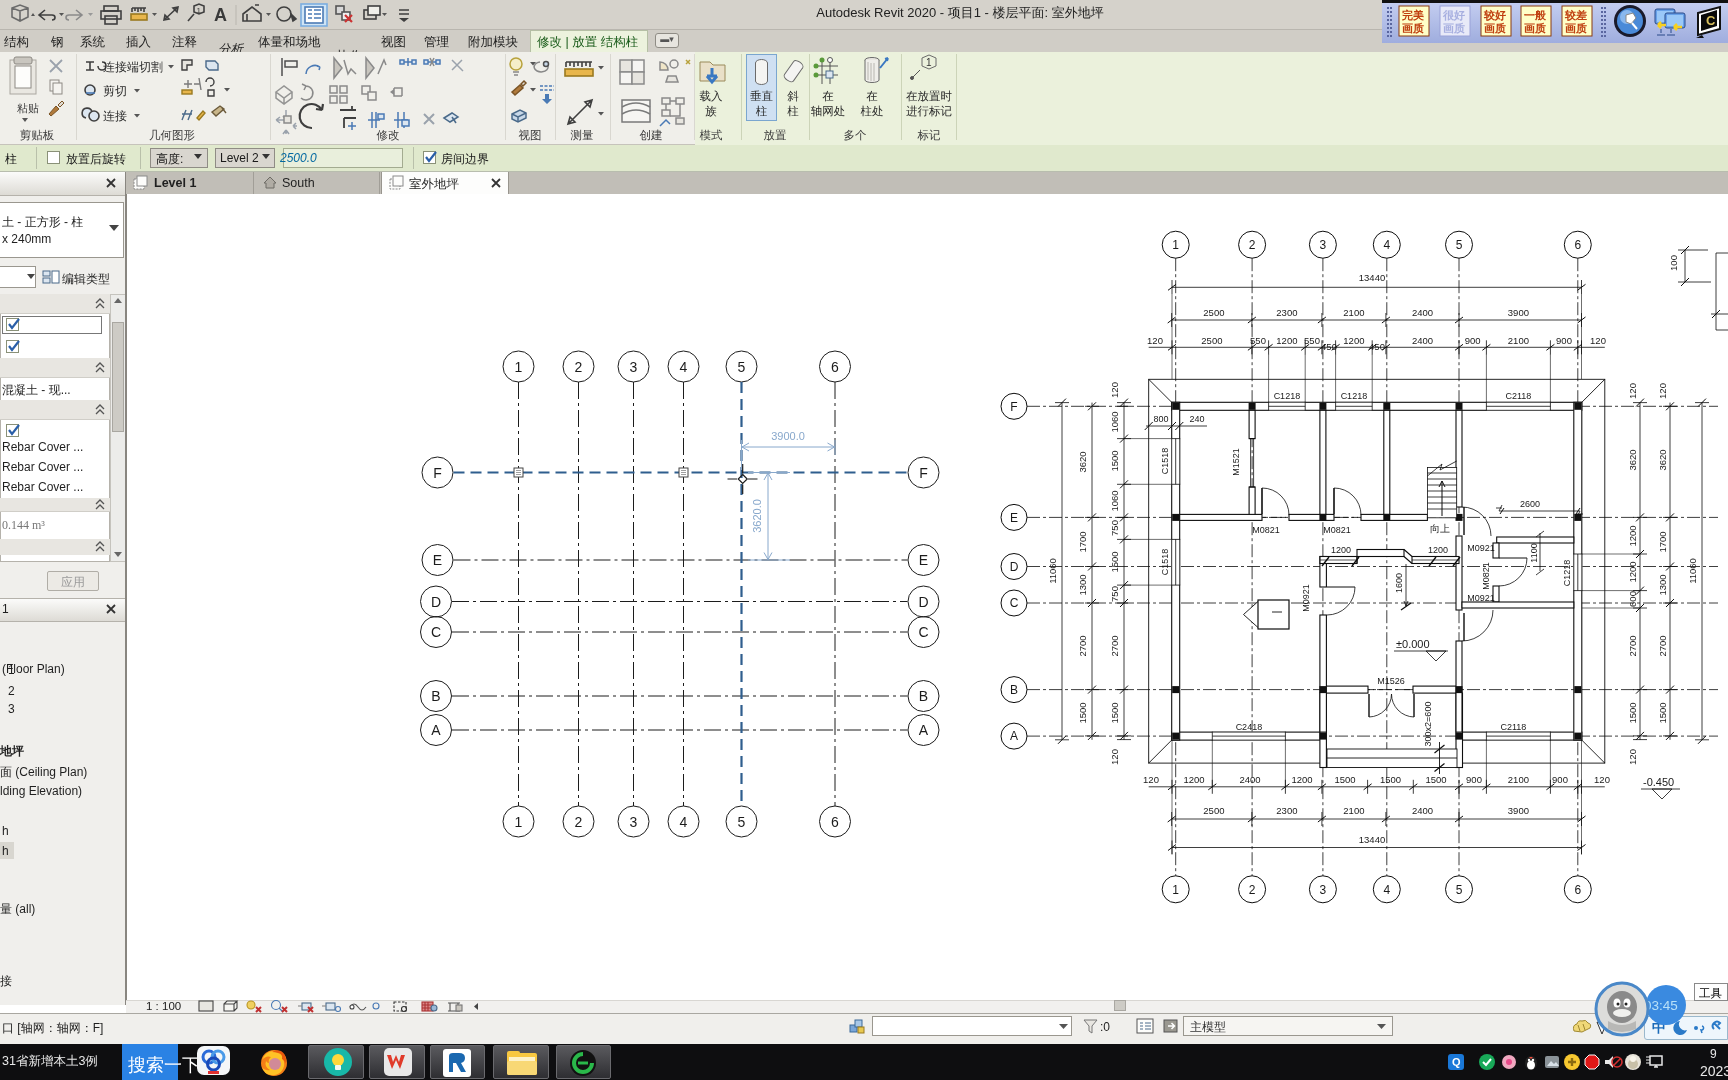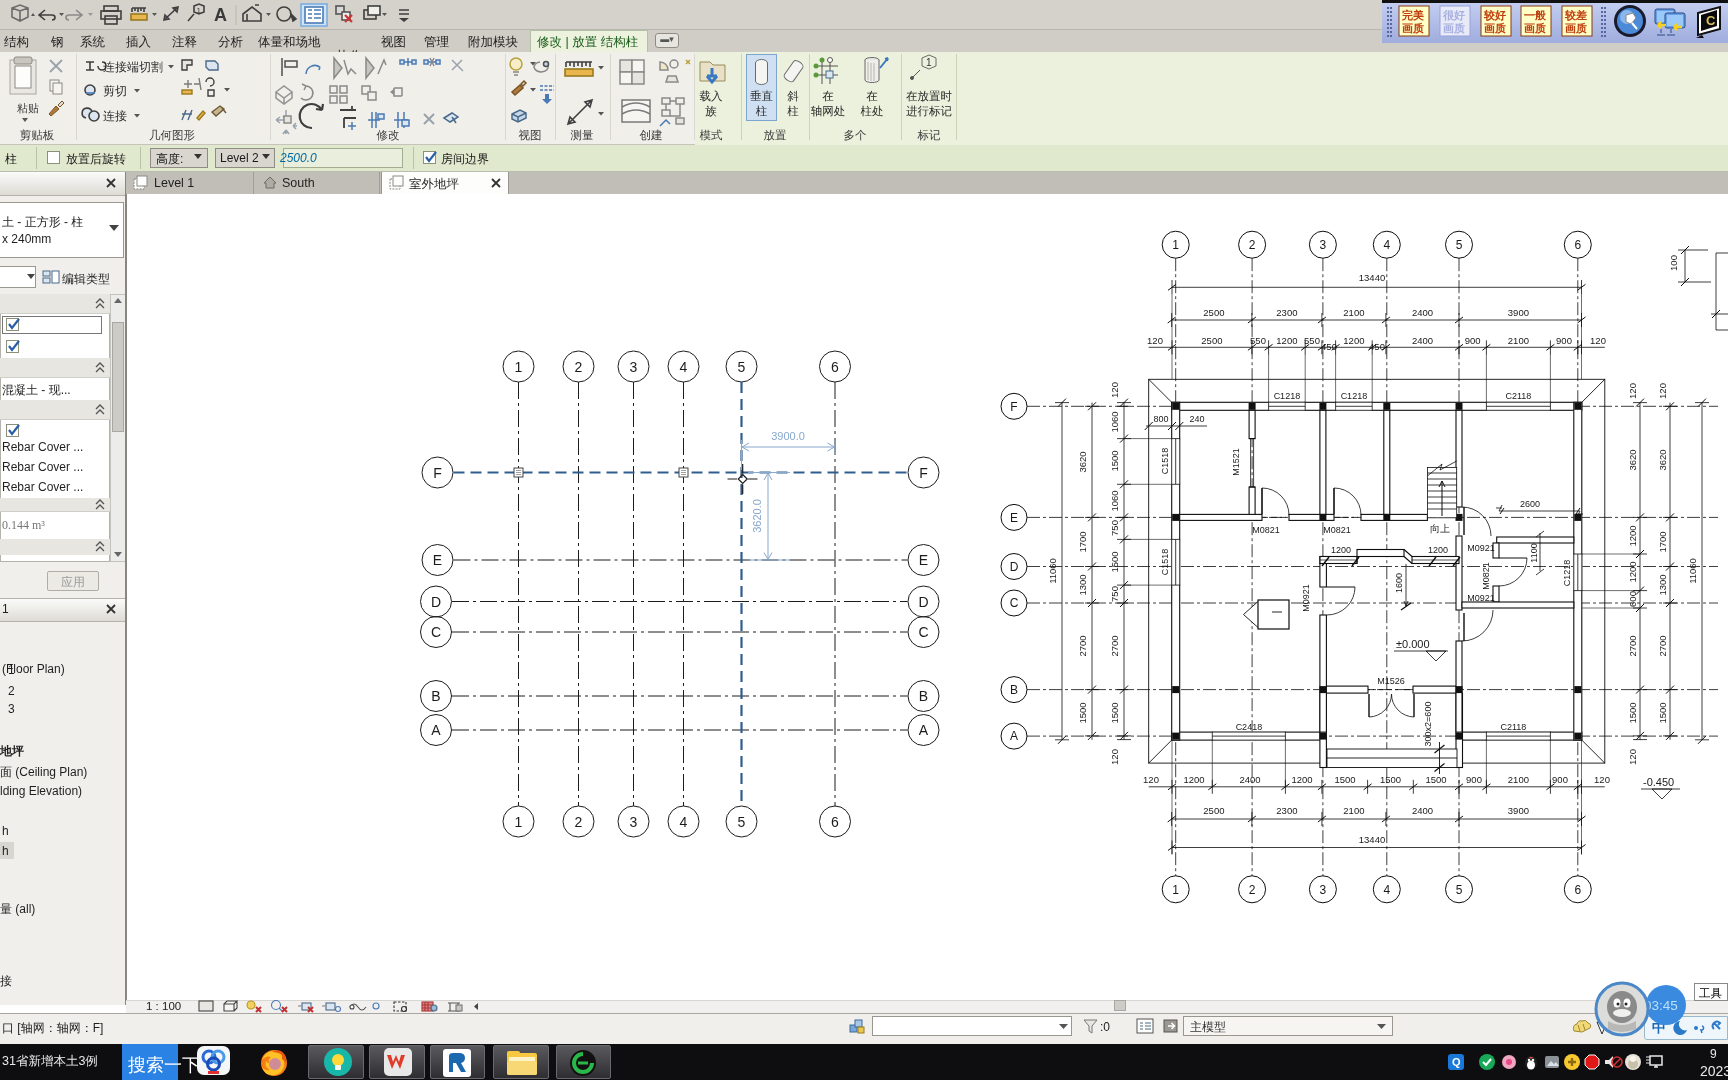--- a/index.html
+++ b/index.html
@@ -7,20 +7,21 @@
     font-family:"Liberation Sans", sans-serif; }
   .abs { position:absolute; }
   #page { position:relative; width:1728px; height:1080px; background:#fff; }
 </style>
 </head>
 <body>
 <div id="page">
 
 <div class="abs" style="left:0;top:0;width:1728px;height:30px;background:#d5d2cb;border-bottom:1px solid #b9b6af;"></div>
 
+<div class="abs" style="left:660px;top:4px;width:600px;height:18px;font-size:13px;color:#222;text-align:center;">Autodesk Revit 2020 - 项目1 - 楼层平面: 室外地坪</div>
 
 <div id="qat" class="abs" style="left:4px;top:2px;width:650px;height:26px;">
 <svg width="650" height="26" viewBox="0 0 650 26" xmlns="http://www.w3.org/2000/svg">
   <g stroke="#4d4d4d" fill="none" stroke-width="1.6">
 
     <g>
             <path d="M8 6 L16 3 L24 6 L24 15 L16 19 L8 15 Z M8 6 L16 9 L24 6 M16 9 L16 19" stroke="#6b6b6b"></path>
             <path d="M27 11 l4 0 m-2 -0 l-2 3 l4 0 z" stroke="none" fill="#555"></path>
           </g>
 
@@ -95,21 +96,21 @@
 </svg>
 </div>
 
 <div class="abs" style="left:0;top:30px;width:1728px;height:22px;background:#d0cdc6;"></div>
 <div id="ribbontabs" class="abs" style="left:0;top:30px;width:1728px;height:22px;font-size:12.5px;color:#1d1d1d;">
   <span class="abs" style="left:4px;top:4px;">结构</span>
   <span class="abs" style="left:51px;top:4px;">钢</span>
   <span class="abs" style="left:80px;top:4px;">系统</span>
   <span class="abs" style="left:126px;top:4px;">插入</span>
   <span class="abs" style="left:172px;top:4px;">注释</span>
-  <span class="abs" style="left:218px;top:4px;">分析</span>
+  <span class="abs" style="left:218px;top:11px;font-style:italic;">分析</span>
   <span class="abs" style="left:258px;top:4px;">体量和场地</span>
   <span class="abs" style="left:337px;top:4px;margin-top:14px;">协作</span>
   <span class="abs" style="left:381px;top:4px;">视图</span>
   <span class="abs" style="left:424px;top:4px;">管理</span>
   <span class="abs" style="left:468px;top:4px;">附加模块</span>
   <span class="abs" style="left:530px;top:0px;width:118px;height:22px;background:#ecf2dd;border:1px solid #b5bfa5;border-bottom:none;"></span>
   <span class="abs" style="left:537px;top:4px;color:#1a5c1a;">修改 | 放置 结构柱</span>
   <span class="abs" style="left:655px;top:3px;width:24px;height:15px;border:1px solid #8f8c85;border-radius:3px;background:#e7e5df;font-size:9px;text-align:center;color:#555;">▬▾</span>
 </div>
 
@@ -394,21 +395,21 @@
 </div>
 
 <div class="abs" style="left:0;top:172px;width:1728px;height:22px;background:#c1beb7;"></div>
 <div id="viewtabs" class="abs" style="left:126px;top:172px;width:1602px;height:22px;font-size:12.5px;color:#1f1f1f;">
 
   <span class="abs" style="left:0;top:0;width:128px;height:22px;border-right:1px solid #a19e97;"></span>
   <svg class="abs" style="left:7px;top:3px;" width="17" height="16">
         <rect x="1" y="4" width="10" height="10" fill="#fdfdfb" stroke="#8a8a8a" stroke-dasharray="2 1.2"></rect>
         <rect x="4" y="1" width="10" height="10" fill="#fdfdfb" stroke="#8a8a8a"></rect>
       </svg>
-  <span class="abs" style="left:28px;top:4px;">Level 1</span>
+  <span class="abs" style="left:28px;top:4px;font-weight:bold;">Level 1</span>
 
   <span class="abs" style="left:129px;top:0;width:125px;height:22px;border-right:1px solid #a19e97;"></span>
   <svg class="abs" style="left:136px;top:3px;" width="17" height="16">
         <path d="M2 8 L8 2 L14 8 L12 8 L12 13 L4 13 L4 8 Z" fill="#b0aca4" stroke="#6f6c66"></path>
       </svg>
   <span class="abs" style="left:156px;top:4px;">South</span>
 
   <span class="abs" style="left:255px;top:0;width:128px;height:22px;background:#fdfdfc;border-right:1px solid #98958e;border-left:1px solid #98958e;"></span>
   <svg class="abs" style="left:263px;top:3px;" width="17" height="16">
         <rect x="1" y="4" width="10" height="10" fill="#fdfdfb" stroke="#8a8a8a" stroke-dasharray="2 1.2"></rect>

